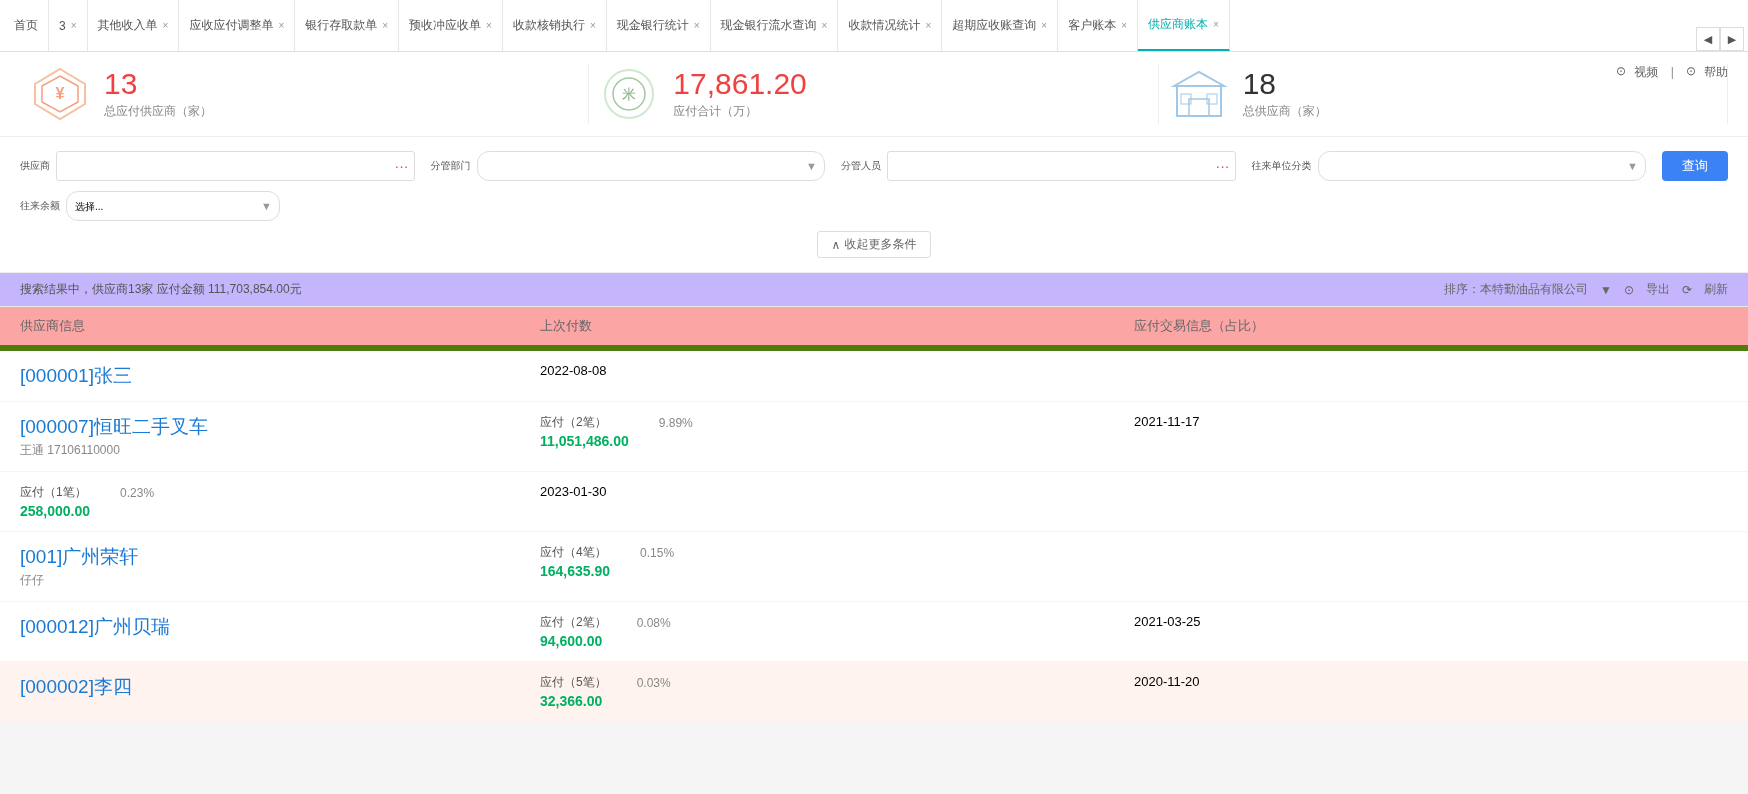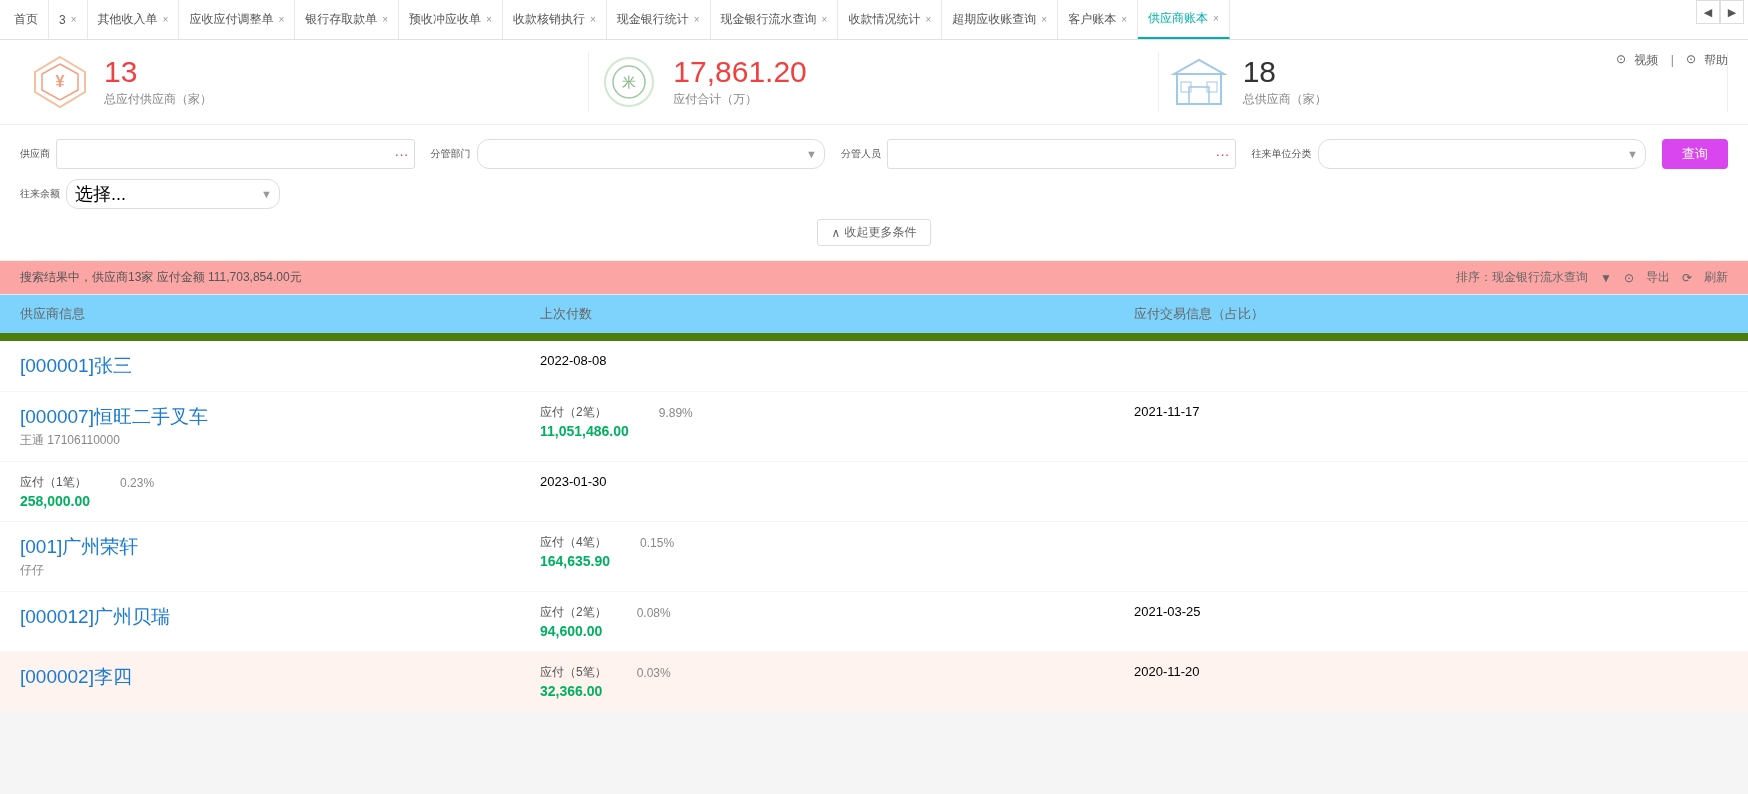--- a/index.html
+++ b/index.html
@@ -3,22 +3,22 @@
   <meta charset="utf-8">
   <style>
     * { box-sizing: border-box; margin: 0; padding: 0; }
     body { font-family: 'Microsoft YaHei', Arial, sans-serif; font-size: 13px; background: #f5f5f5; color: #333; }
 
     
     .top-nav {
       background: #fff;
       border-bottom: 1px solid #e0e0e0;
       display: flex;
-      align-items: flex-start;
-      height: 40px;
+      align-items: flex-end;
+      height: 52px;
       overflow: hidden;
       padding: 0 4px;
     }
     .nav-tab {
       display: inline-flex;
       align-items: center;
       padding: 0 10px;
       height: 100%;
       font-size: 12px;
       color: #555;
@@ -146,34 +146,34 @@
       position: relative;
       display: flex;
       align-items: center;
     }
     .search-select {
       width: 100%;
       height: 30px;
       border: 1px solid #ddd;
       border-radius: 12px;
       padding: 0 28px 0 8px;
-      font-size: 18px;
+      font-size: 10px;
       outline: none;
       appearance: none;
       background: #fff;
     }
     .select-arrow {
       position: absolute;
       right: 8px;
       color: #999;
       pointer-events: none;
       font-size: 11px;
     }
     .search-btn {
-      background: #d946ef;
+      background: #3b82f6;
       color: #fff;
       border: none;
       border-radius: 4px;
       padding: 6px 20px;
       font-size: 13px;
       cursor: pointer;
       white-space: nowrap;
     }
     .collapse-btn {
       display: flex;
@@ -186,21 +186,21 @@
       padding: 4px 14px;
       border: 1px solid #ddd;
       border-radius: 3px;
       background: #fff;
       margin: 4px auto;
       width: fit-content;
     }
 
     
     .result-bar {
-      background: #fca5a5;
+      background: #c4b5fd;
       padding: 8px 20px;
       border-bottom: 1px solid #e8e8e8;
       display: flex;
       align-items: center;
       justify-content: space-between;
       font-size: 12px;
       color: #555;
       gap: 20px;
     }
     .result-bar-right {
@@ -211,23 +211,23 @@
     .result-bar-right span { cursor: pointer; color: #666; }
 
     
     .data-table {
       background: #fff;
       width: 100%;
     }
     .table-header {
       display: grid;
       grid-template-columns: 520px 1fr 1fr;
-      border-bottom: 8px solid #4d7c0f;
+      border-bottom: 6px solid #4d7c0f;
       padding: 10px 20px;
-      background: #7dd3fc;
+      background: #fca5a5;
     }
     .table-header .col-head {
       font-size: 13px;
       color: #666;
       font-weight: normal;
     }
     .table-row {
       display: grid;
       grid-template-columns: 520px 1fr 1fr;
       padding: 12px 20px;
@@ -415,21 +415,21 @@
     <button class="collapse-btn">
       <span>∧</span>
       <span>收起更多条件</span>
     </button>
   </div>
 </div>
 
 <div class="result-bar">
   <span>搜索结果中，供应商13家   应付金额 111,703,854.00元</span>
   <div class="result-bar-right">
-    <span>排序：现金银行流水查询</span>
+    <span>排序：本特勤油品有限公司</span>
     <span>▼</span>
     <span>⊙</span>
     <span>导出</span>
     <span>⟳</span>
     <span>刷新</span>
   </div>
 </div>
 
 <div class="data-table">
 

